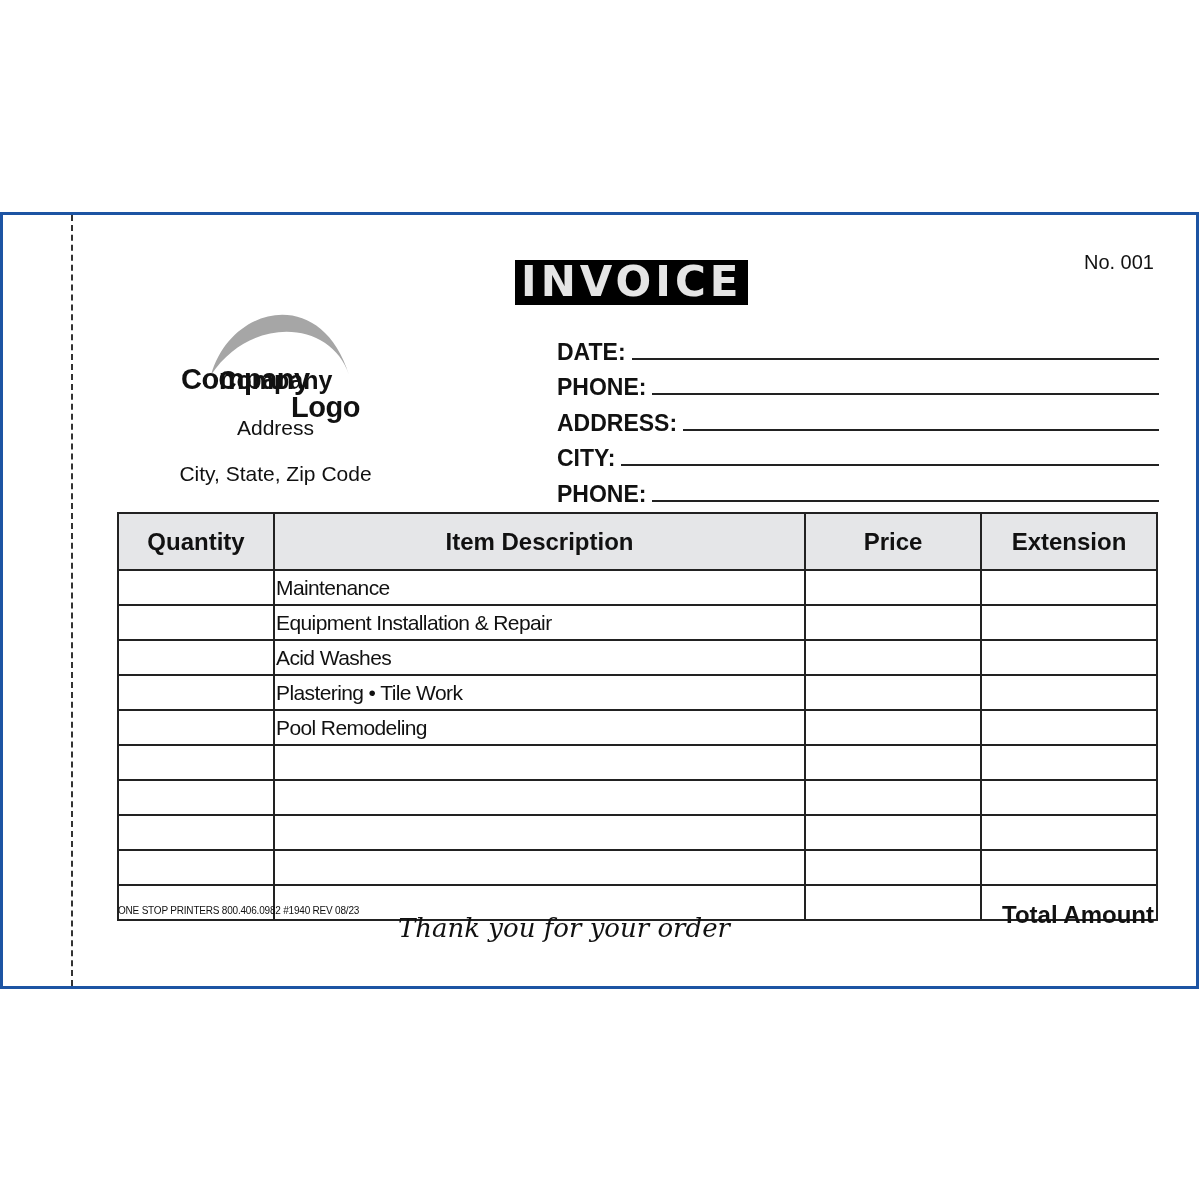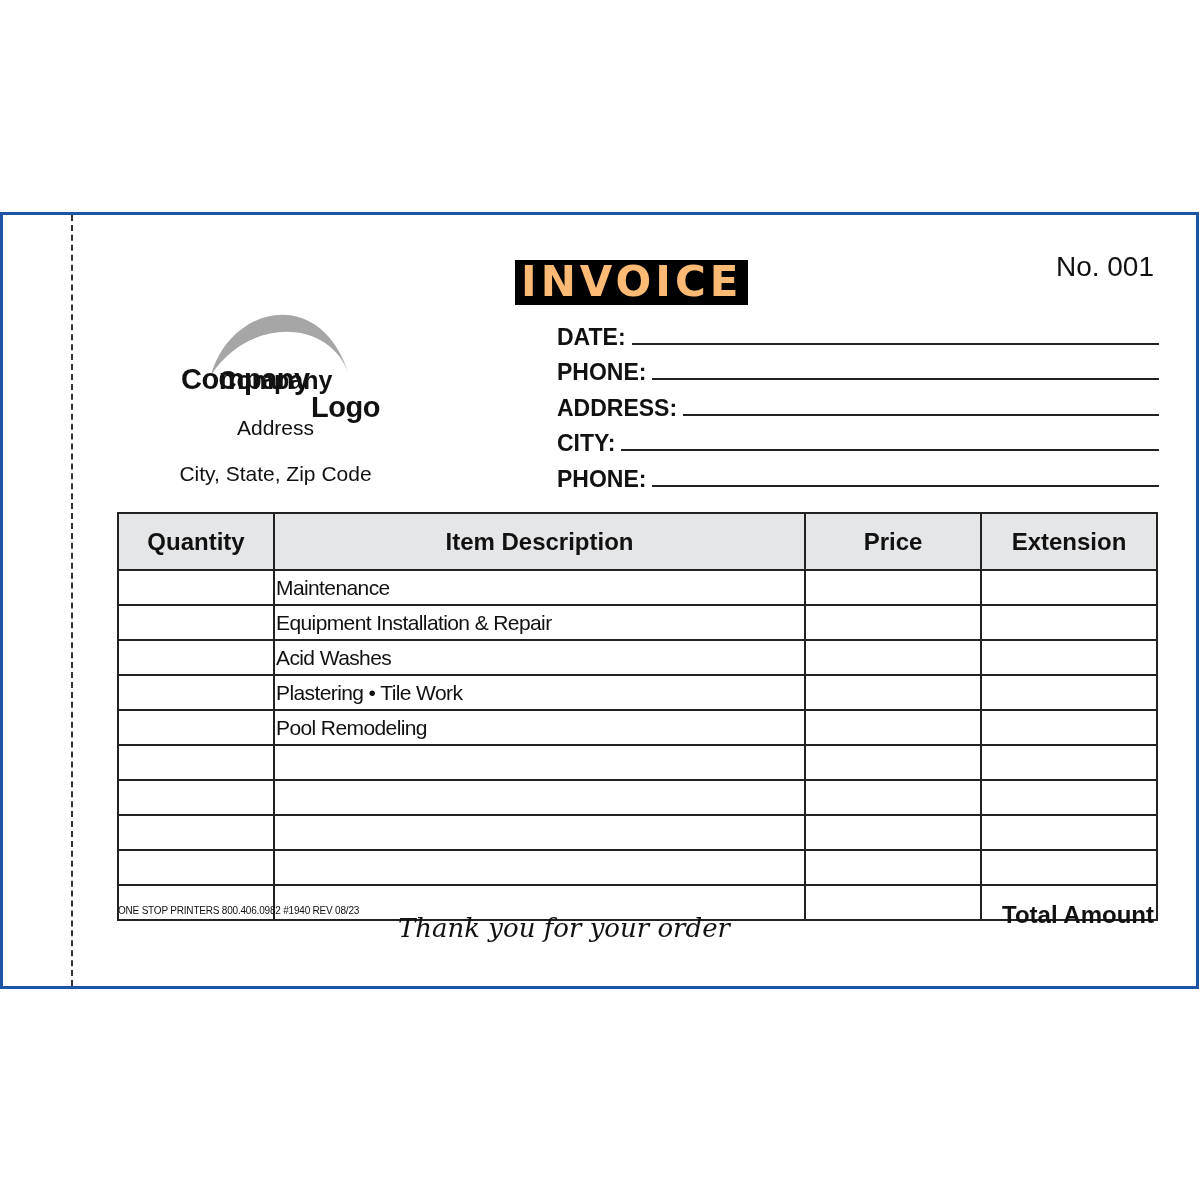--- a/index.html
+++ b/index.html
@@ -2,27 +2,27 @@
 <html><head>
 <meta charset="utf-8">
 <style>
   html, body { margin: 0; padding: 0; background: #ffffff; }
   body { width: 1200px; height: 1200px; position: relative; overflow: hidden; font-family: "Liberation Sans", sans-serif; color: #111; }
   .sheet { position: absolute; left: 0; top: 212px; width: 1193px; height: 771px; border: 3px solid #1d54a3; background: #fff; }
   .perf { position: absolute; left: 68px; top: 0; height: 771px; border-left: 2px dashed #333; }
   .logo { position: absolute; left: 178px; top: 60px; width: 200px; height: 100px; }
   .logo svg { position: absolute; left: 0; top: 0; }
   .logo-text1 { position: absolute; left: 0; top: 88px; font-weight: bold; font-size: 29px; letter-spacing: -0.5px; }
-  .logo-text2 { position: absolute; left: 110px; top: 116px; font-weight: bold; font-size: 29px; letter-spacing: -0.5px; margin-left: 20px; }
+  .logo-text2 { position: absolute; left: 110px; top: 116px; font-weight: bold; font-size: 29px; letter-spacing: -0.5px; }
   .company-block { position: absolute; left: 120px; top: 150px; width: 305px; text-align: center; }
   .company-name { font-weight: bold; font-size: 25px; line-height: 30px; }
   .company-line { font-size: 21px; line-height: 26px; margin-top: 20px; }
-  .title { position: absolute; left: 512px; top: 45px; background: #000; color: #fdba74; font-weight: bold; font-size: 42px; letter-spacing: 4px; padding: 0 6px; line-height: 44px; height: 45px; font-family: "DejaVu Sans", sans-serif; transform: scaleY(1.0); }
-  .invno { position: absolute; right: 42px; top: 36px; font-size: 28px; }
-  .fields { position: absolute; left: 554px; top: 100px; width: 602px; }
+  .title { position: absolute; left: 512px; top: 45px; background: #000; color: #e5e5e5; font-weight: bold; font-size: 42px; letter-spacing: 4px; padding: 0 6px; line-height: 44px; height: 45px; font-family: "DejaVu Sans", sans-serif; transform: scaleY(1.0); }
+  .invno { position: absolute; right: 42px; top: 36px; font-size: 20px; }
+  .fields { position: absolute; left: 554px; top: 115px; width: 602px; }
   .field { display: flex; align-items: flex-end; height: 35.5px; font-weight: bold; font-size: 23px; }
   .field .lbl { white-space: nowrap; padding-right: 6px; }
   .field .line { flex: 1; border-bottom: 2px solid #222; margin-bottom: 6px; }
   table.items { position: absolute; left: 114px; top: 297px; border-collapse: collapse; width: 1041px; }
   table.items th { background: #e5e6e8; font-size: 24px; font-weight: bold; height: 31px; border: 2px solid #222; padding: 12px; }
   table.items td { height: 33px; border: 2px solid #222; font-size: 21px; padding: 0 1px; letter-spacing: -0.6px; }
   .printer { position: absolute; left: 115px; top: 690px; font-size: 10px; letter-spacing: -0.2px; }
   .thanks { position: absolute; left: 395px; top: 698px; font-family: "DejaVu Serif", serif; font-style: italic; font-size: 26px; }
   .total { position: absolute; right: 42px; top: 686px; font-weight: bold; font-size: 24px; margin-left: 40px; }
 </style>

